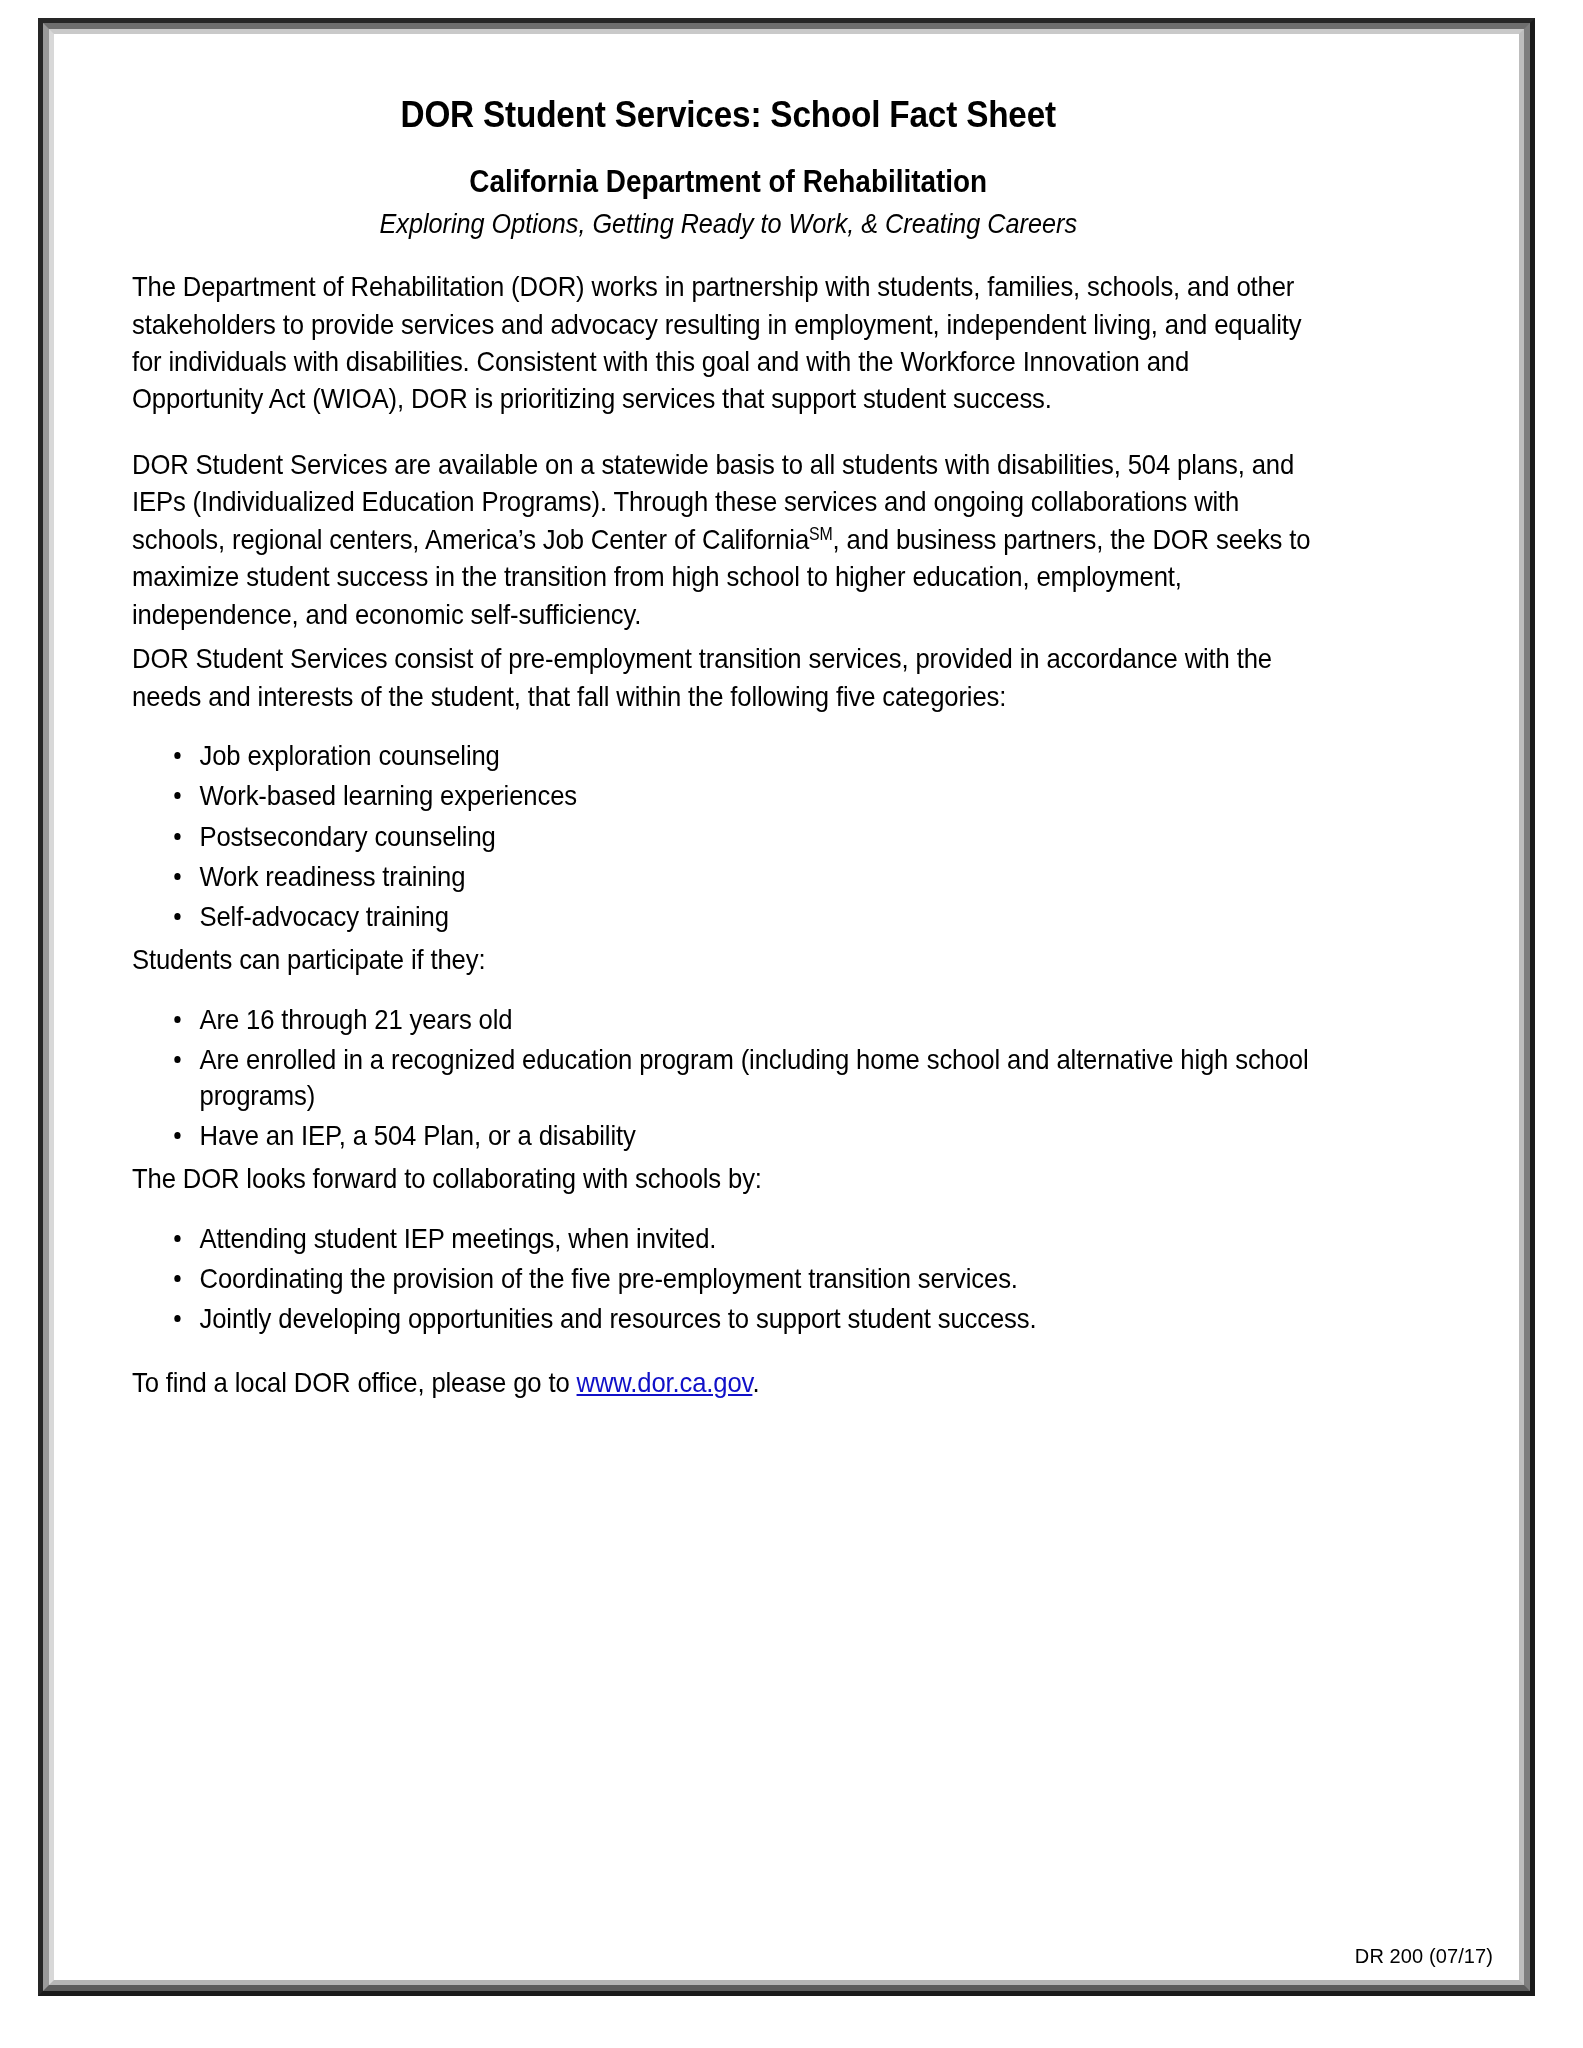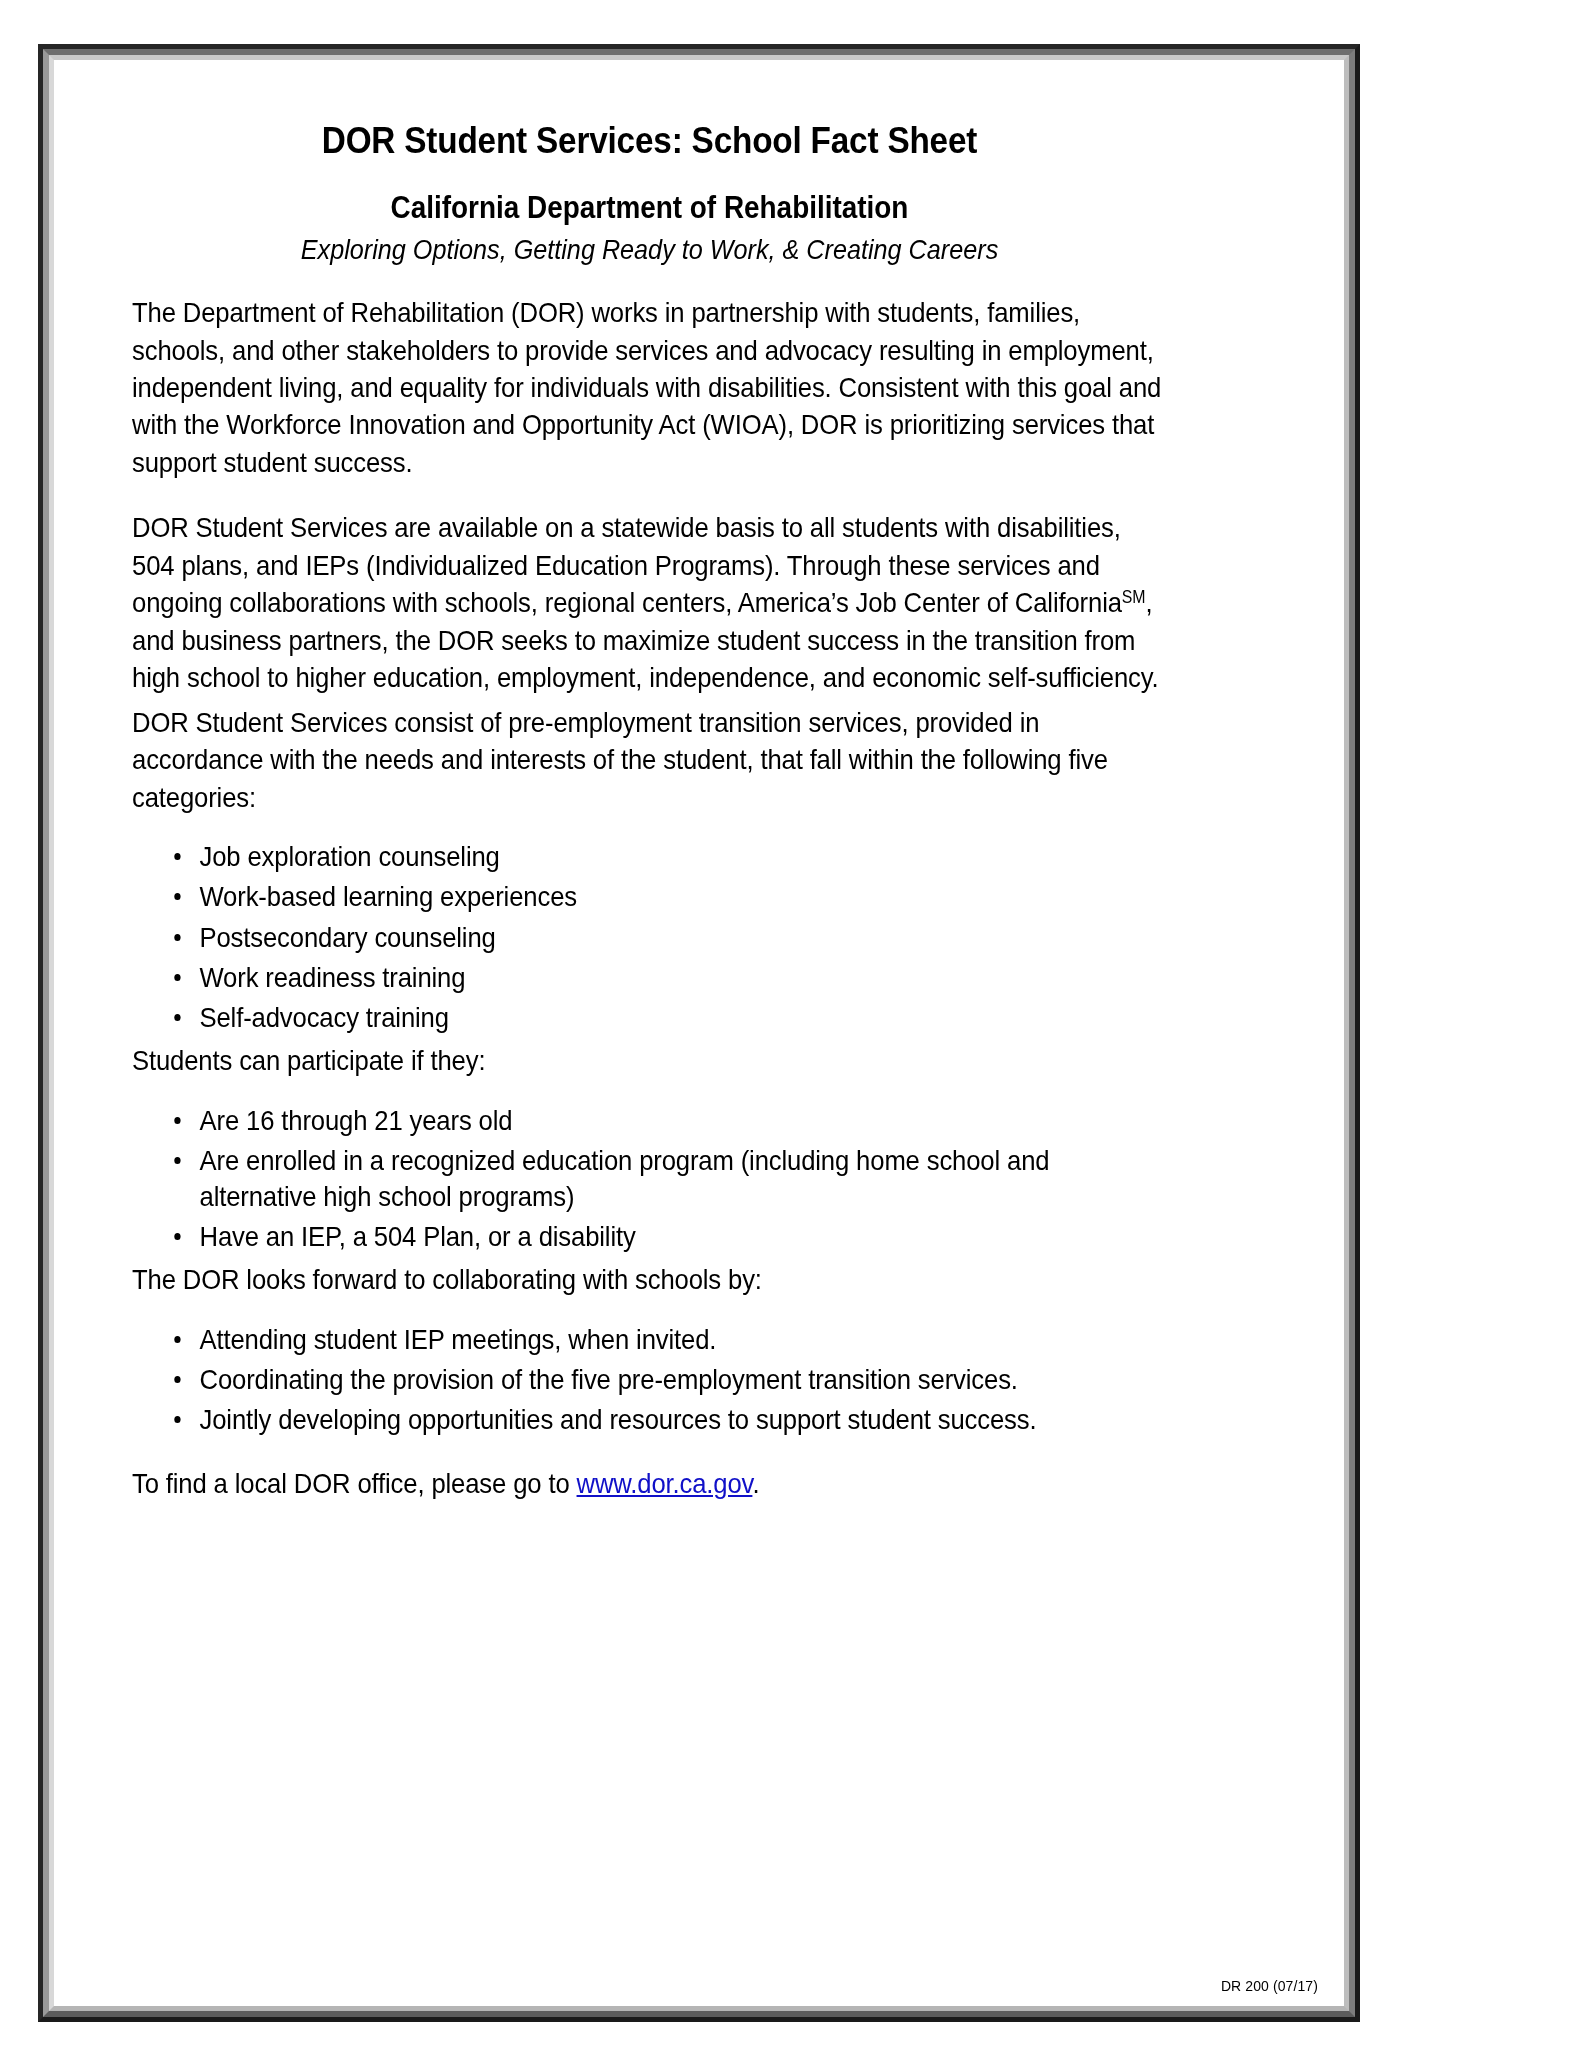--- a/index.html
+++ b/index.html
@@ -12,22 +12,22 @@
     width: 1583px;
     height: 2048px;
     font-family: "Liberation Sans", "DejaVu Sans", sans-serif;
     -webkit-font-smoothing: antialiased;
   }
 
   
   .page-frame {
     position: absolute;
     left: 38px;
-    top: 44px;
-    width: 1322px;
+    top: 18px;
+    width: 1497px;
     height: 1978px;
     box-sizing: border-box;
     background: #ffffff;
     border-top: 5px solid #262626;
     border-left: 5px solid #262626;
     border-right: 5px solid #1a1a1a;
     border-bottom: 5px solid #1a1a1a;
   }
   .page-frame-inner {
     position: absolute;
@@ -151,21 +151,21 @@
   sup.sm {
     font-size: 0.62em;
     vertical-align: 0.52em;
     line-height: 0;
   }
 
   .footer-code {
     position: absolute;
     right: 26px;
     bottom: 12px;
-    font-size: 14px;
+    font-size: 20px;
     font-family: "Liberation Sans", "DejaVu Sans", sans-serif;
     color: #000;
     letter-spacing: 0.1px;
   }
 </style>
 </head>
 <body>
 
 <div class="page-frame">
   <div class="page-frame-inner">

